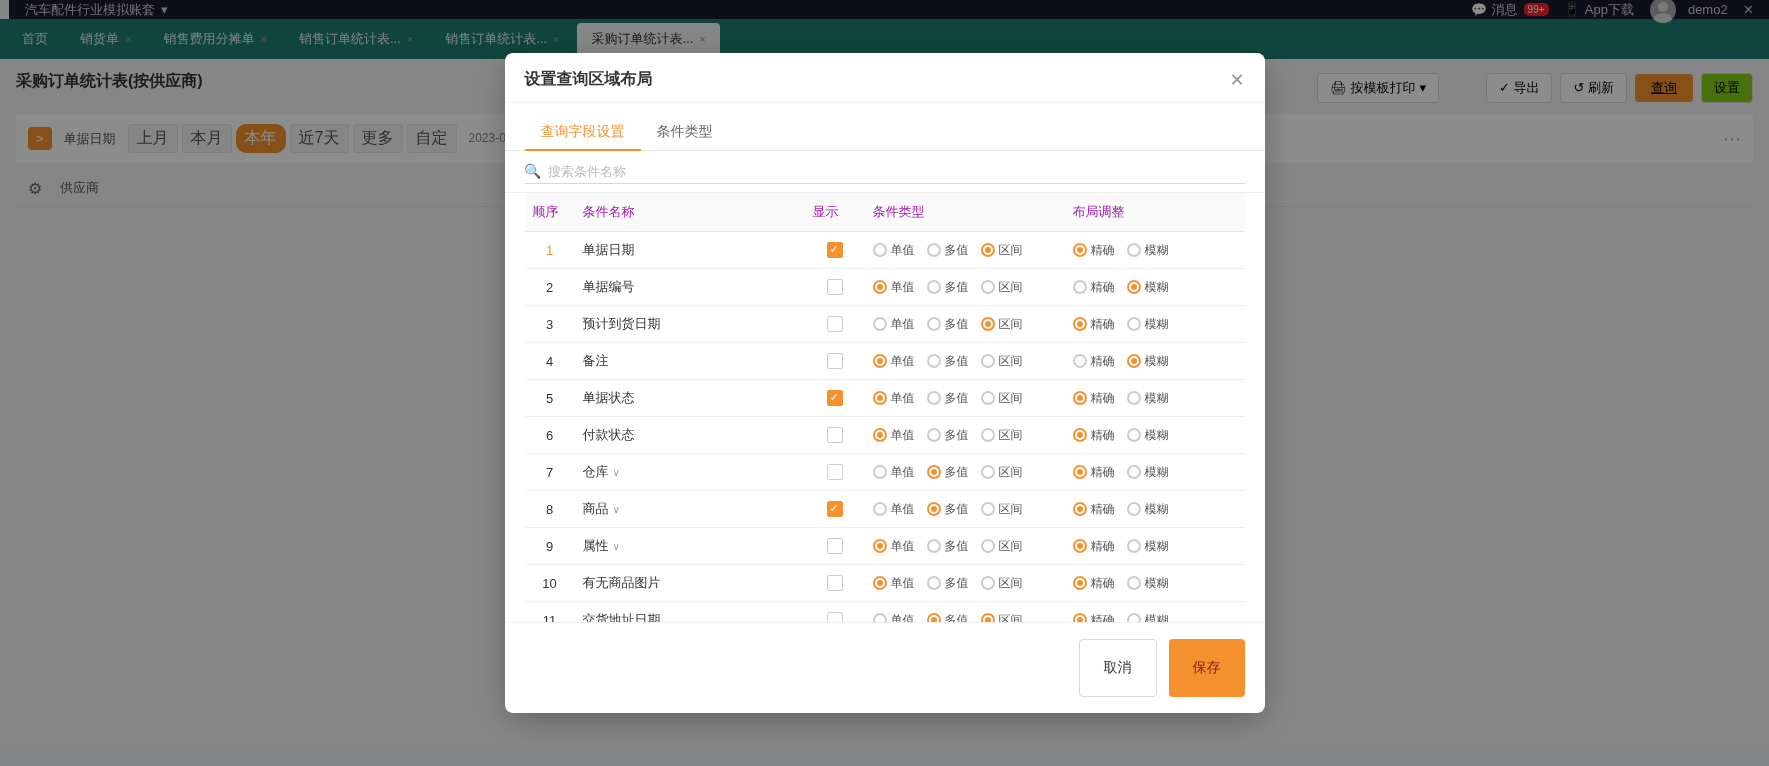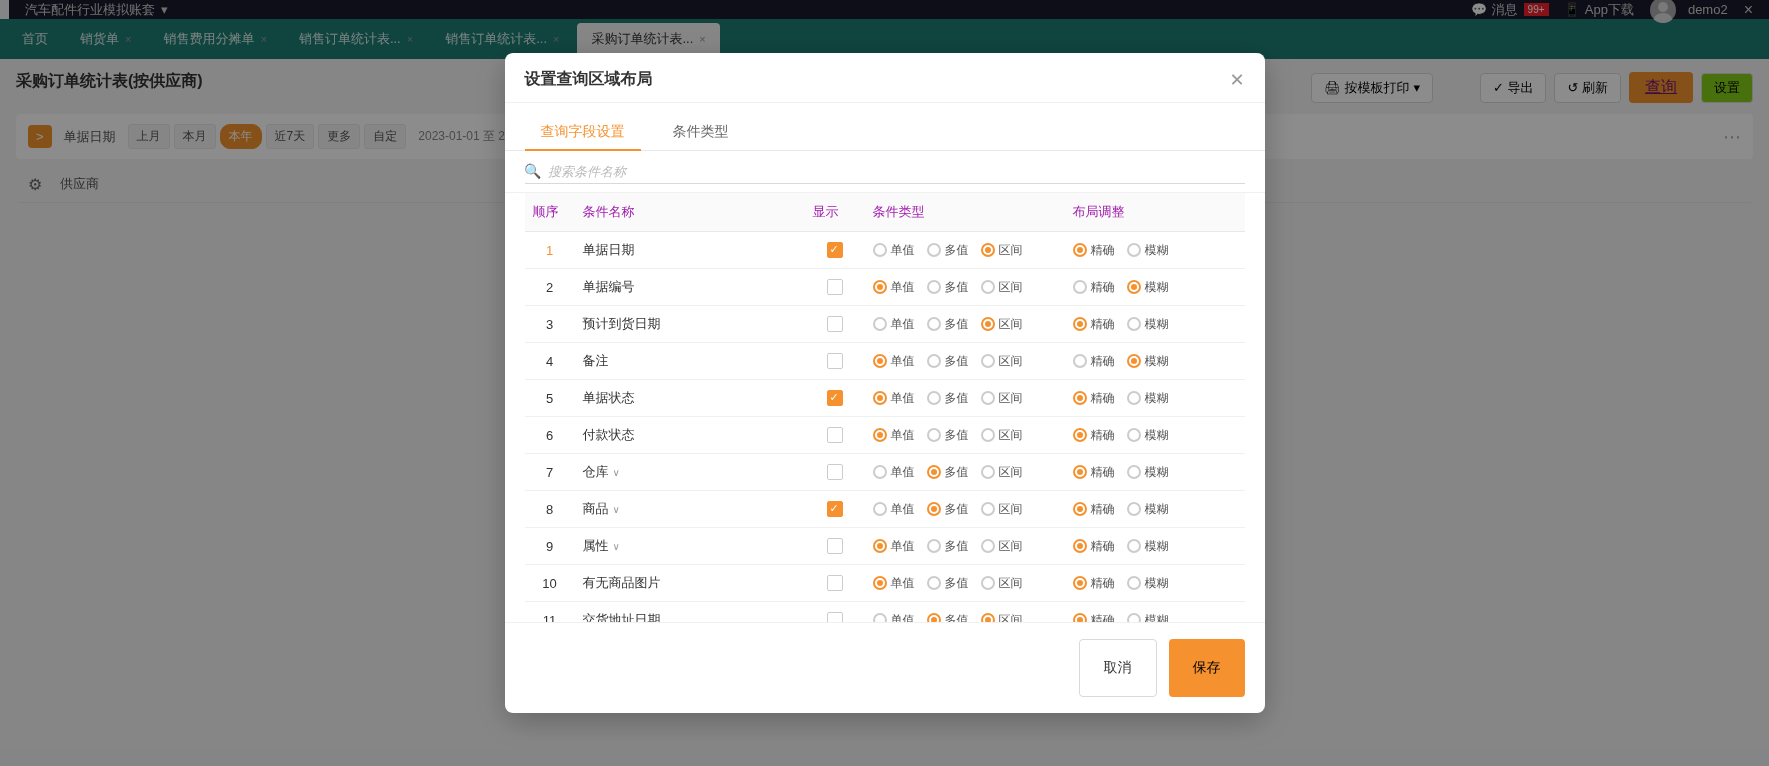--- a/index.html
+++ b/index.html
@@ -11,21 +11,21 @@
       height: 19px;
       display: flex;
       align-items: center;
       justify-content: space-between;
       padding: 0 16px;
       color: #ccc;
       margin-left: 9px;
     }
     .top-nav-left { font-size: 13px; color: #ccc; display: flex; align-items: center; gap: 6px; }
     .top-nav-right { display: flex; align-items: center; gap: 16px; font-size: 13px; color: #ccc; }
-    .top-nav-right .badge { background: #f5222d; color: #fff; border-radius: 0; font-size: 10px; padding: 1px 4px; margin-left: 2px; }
+    .top-nav-right .badge { background: #f5222d; color: #fff; border-radius: 5px; font-size: 10px; padding: 1px 4px; margin-left: 2px; }
     .close-x { color: #ccc; cursor: pointer; font-size: 16px; }
 
     
     .tab-bar {
       background: #1e7e74;
       height: 40px;
       display: flex;
       align-items: center;
       padding: 0 8px;
       gap: 4px;
@@ -53,39 +53,39 @@
       background: #f5f5f5;
       padding: 12px 16px;
       min-height: calc(766px - 36px - 40px);
       position: relative;
     }
     .page-title { font-size: 16px; font-weight: bold; color: #333; margin-bottom: 12px; }
     .toolbar-right { margin-left: auto; display: flex; align-items: center; gap: 8px; }
     .btn-print { background: #fff; border: 1px solid #d9d9d9; border-radius: 4px; padding: 5px 12px; font-size: 13px; cursor: pointer; display: flex; align-items: center; gap: 4px; }
     .btn-export { background: #fff; border: 1px solid #d9d9d9; border-radius: 4px; padding: 5px 12px; font-size: 13px; cursor: pointer; margin-left: 39px; }
     .btn-refresh { background: #fff; border: 1px solid #d9d9d9; border-radius: 4px; padding: 5px 12px; font-size: 13px; cursor: pointer; }
-    .btn-query { background: #f5922f; color: #701a75; border: none; border-radius: 4px; padding: 5px 16px; font-size: 16px; cursor: pointer; text-decoration: underline; }
+    .btn-query { background: #f5922f; color: #000000; border: none; border-radius: 4px; padding: 5px 16px; font-size: 13px; cursor: pointer; text-decoration: underline; }
     .btn-settings { background: #84cc16; border: 1px solid #d9d9d9; border-radius: 4px; padding: 5px 12px; font-size: 13px; cursor: pointer; }
 
     
     .filter-bar {
       background: #fff;
       border-radius: 4px;
       padding: 10px 12px;
       display: flex;
       align-items: center;
       gap: 12px;
       margin-bottom: 8px;
       flex-wrap: wrap;
     }
     .filter-toggle { background: #f5922f; color: #fff; border: none; border-radius: 4px; padding: 4px 8px; cursor: pointer; font-size: 13px; }
     .date-pill {
       display: flex; gap: 4px; align-items: center;
     }
-    .date-btn { background: #f5f5f5; border: 1px solid #e8e8e8; border-radius: 3px; padding: 3px 8px; font-size: 12px; cursor: pointer; color: #555; }
+    .date-btn { background: #f5f5f5; border: 1px solid #e8e8e8; border-radius: 3px; padding: 3px 8px; font-size: 16px; cursor: pointer; color: #555; }
     .date-btn.active { background: #f5922f; color: #fff; border-color: #f5922f; border-radius: 10px; }
     .date-range { font-size: 12px; color: #888; }
 
     
     .table-area { background: #fff; border-radius: 4px; overflow: hidden; }
     .table-header-row { display: flex; background: #f5f5f5; border-bottom: 1px solid #e8e8e8; padding: 8px 12px; }
 
     
     .modal-backdrop {
       position: fixed;
@@ -115,21 +115,21 @@
       border-bottom: 1px solid #f0f0f0;
     }
     .modal-title { font-size: 16px; font-weight: bold; color: #333; }
     .modal-close { font-size: 18px; color: #999; cursor: pointer; background: none; border: none; line-height: 1; }
 
     
     .modal-tabs {
       display: flex;
       padding: 12px 20px 0;
       border-bottom: 1px solid #e8e8e8;
-      gap: 16px;
+      gap: 0;
     }
     .modal-tab {
       padding: 8px 16px;
       font-size: 14px;
       color: #666;
       cursor: pointer;
       border-bottom: 2px solid transparent;
       margin-bottom: -1px;
     }
     .modal-tab.active {
@@ -146,21 +146,20 @@
       border-bottom: 1px solid #f0f0f0;
     }
     .search-icon-wrap { color: #aaa; margin-right: 6px; font-size: 14px; }
     .search-input {
       border: none;
       outline: none;
       font-size: 13px;
       color: #333;
       flex: 1;
       background: transparent;
-      font-style: italic;
     }
     .search-input::placeholder { color: #bbb; }
     .search-border-bottom {
       border-bottom: 1px solid #d9d9d9;
       display: flex;
       align-items: center;
       padding-bottom: 4px;
       flex: 1;
     }
 
@@ -224,21 +223,21 @@
       background: #fff;
       border: 1px solid #d9d9d9;
       border-radius: 4px;
       padding: 7px 24px;
       font-size: 14px;
       color: #333;
       cursor: pointer;
     }
     .btn-save {
       background: #f5922f;
-      color: #000000;
+      color: #7f1d1d;
       border: none;
       border-radius: 4px;
       padding: 20px 24px;
       font-size: 14px;
       cursor: pointer;
     }
 
     
     .modal-table-container::-webkit-scrollbar { width: 6px; }
     .modal-table-container::-webkit-scrollbar-track { background: #f5f5f5; }

